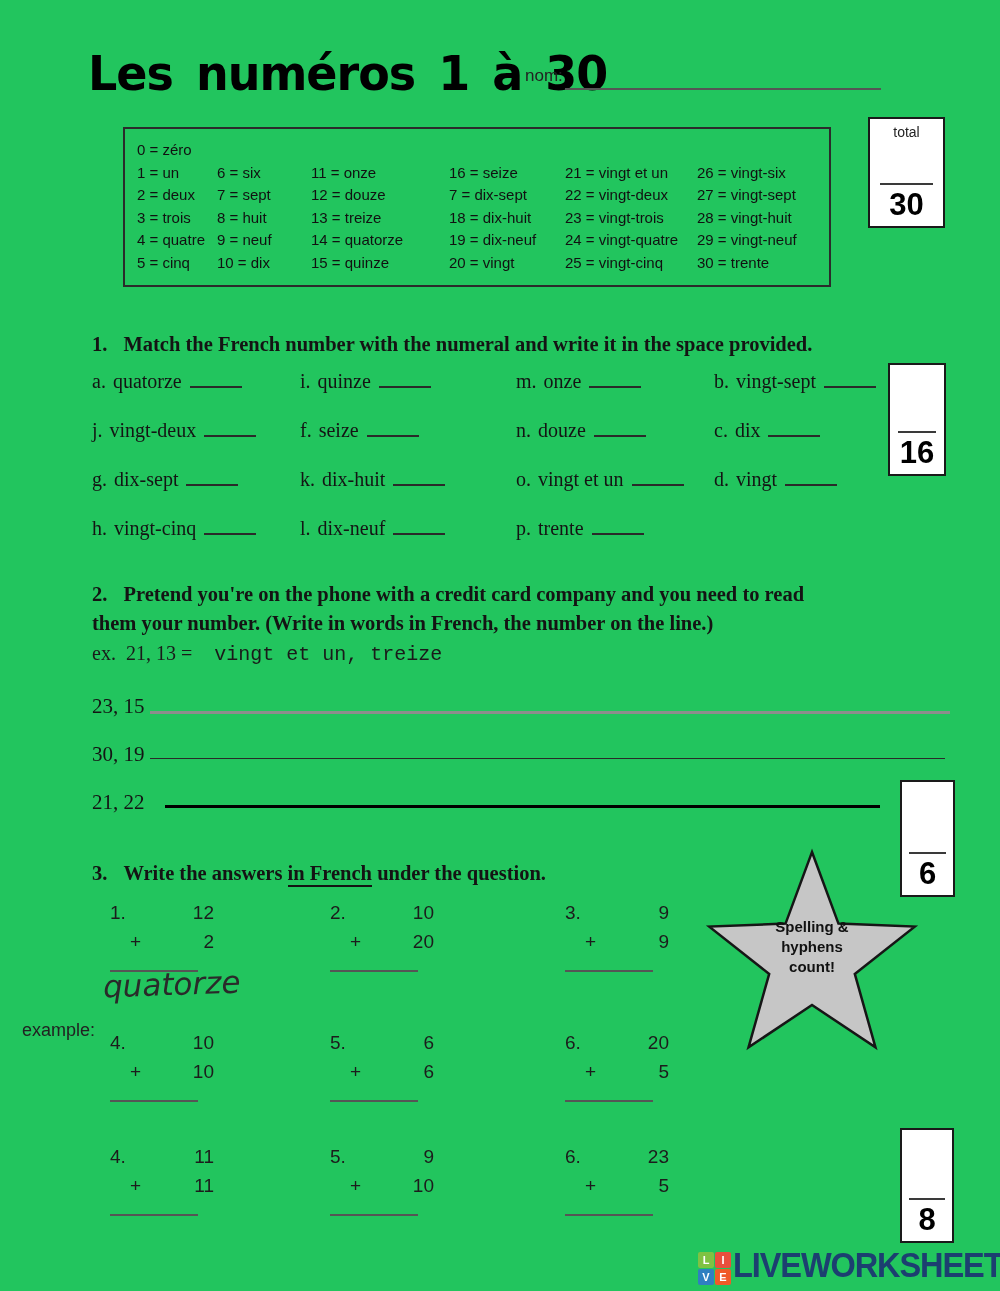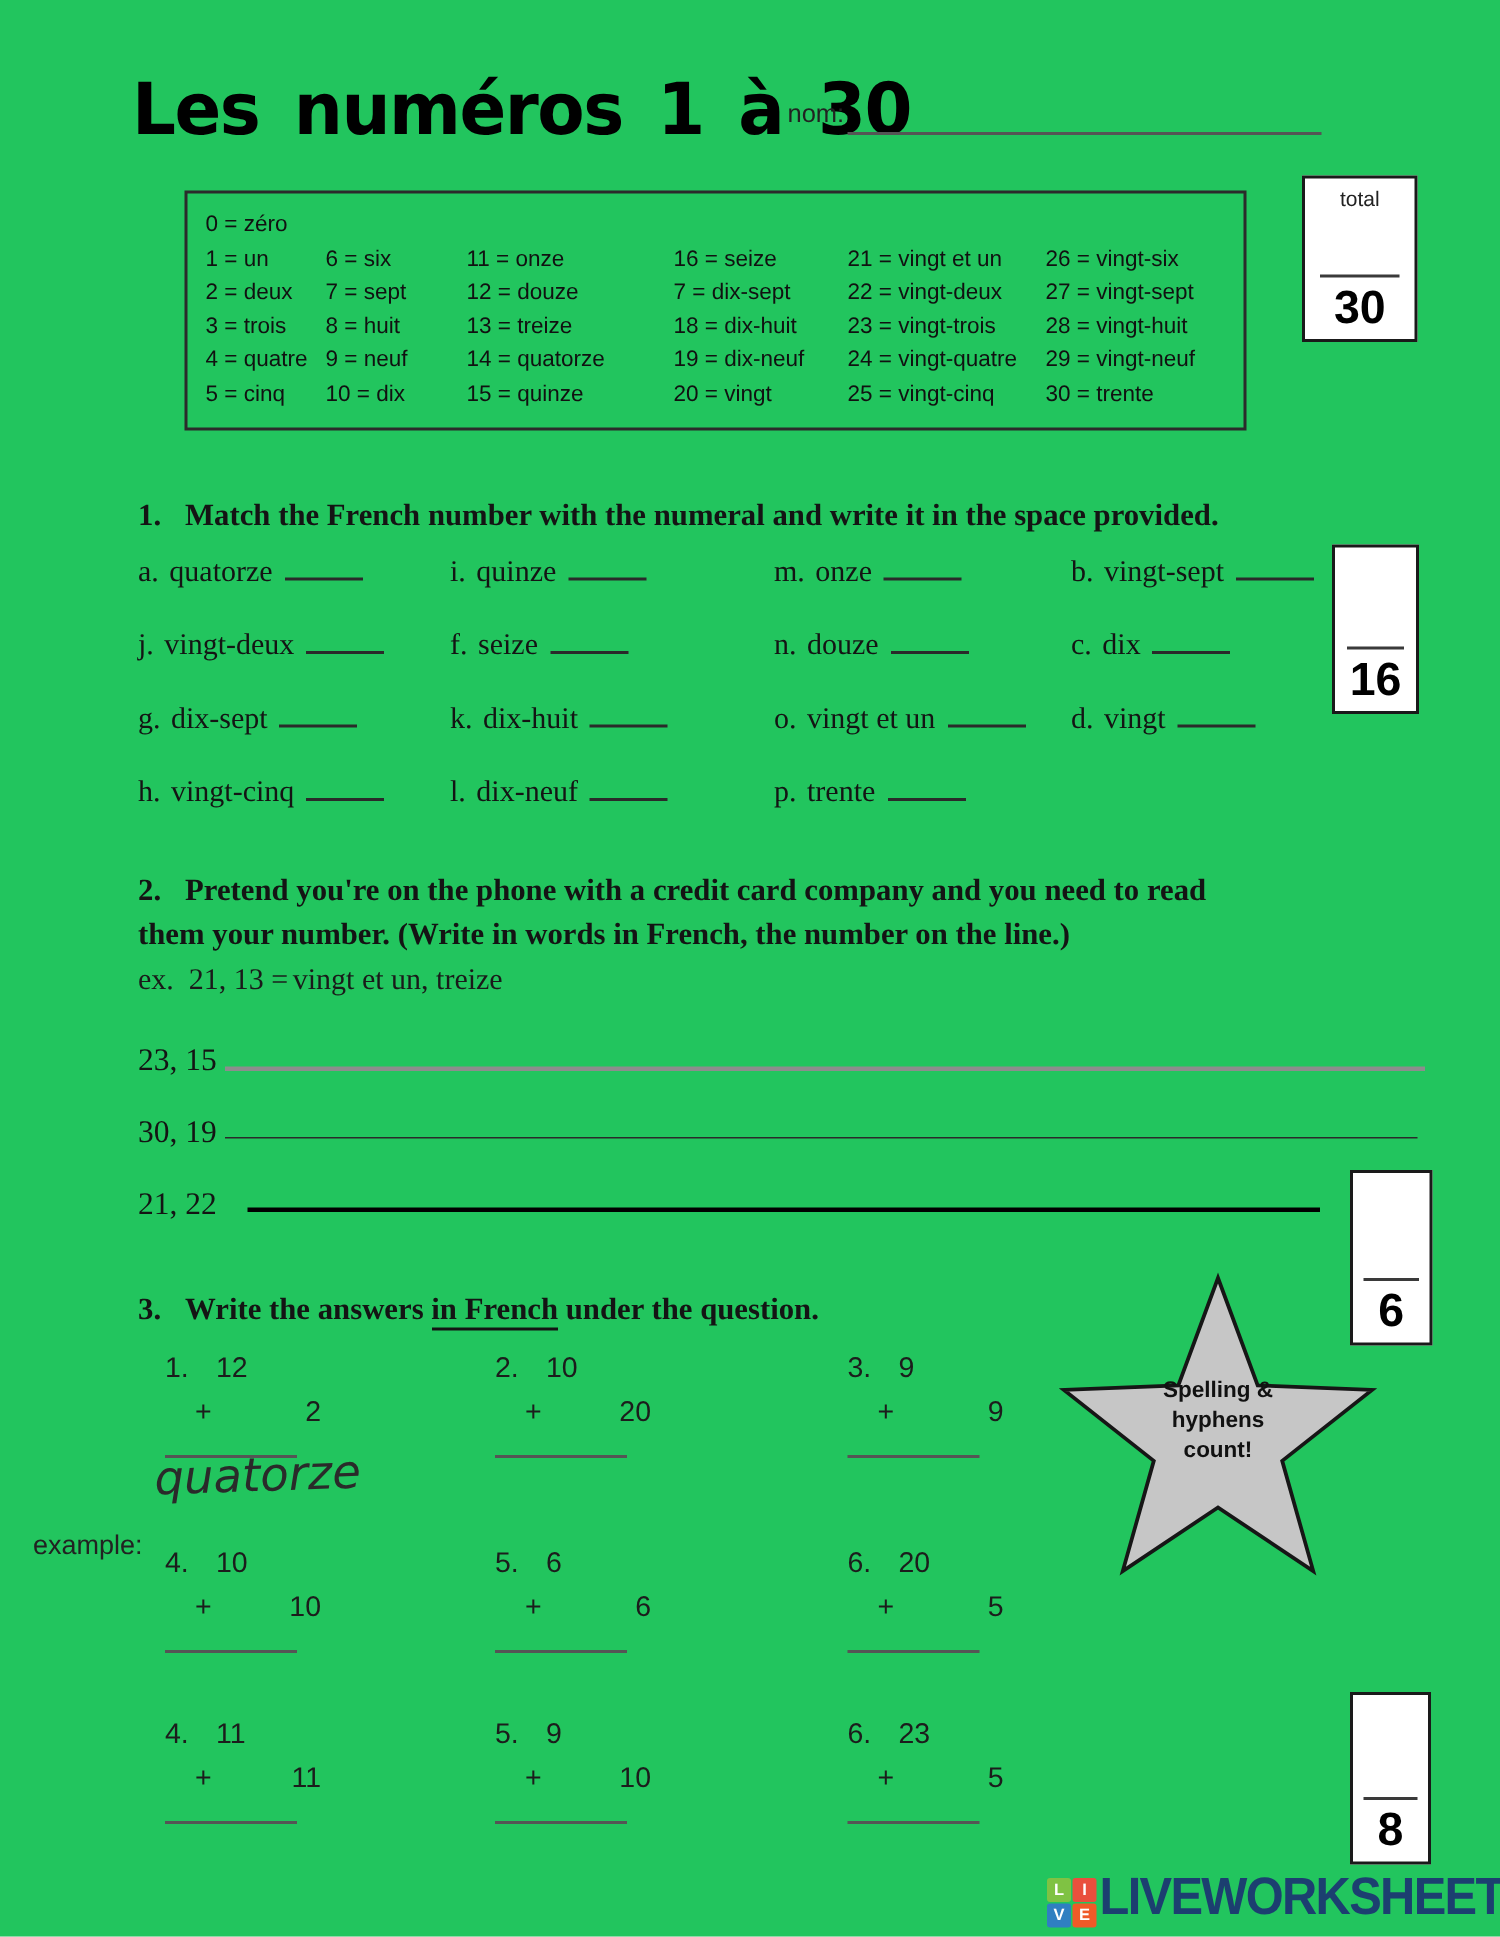--- a/index.html
+++ b/index.html
@@ -46,21 +46,21 @@
   .box-s3    { left:900px; top:1128px; width:54px; height:115px; }
 
   
   .heading { font-weight:bold; font-size:20.5px; color:#141414; }
   .heading .hnum { margin-right:16px; }
   .h1 { left:92px; top:333px; }
   .h2a { left:92px; top:583px; }
   .h2b { left:92px; top:612px; }
   .h2ex { left:92px; top:642px; font-size:20px; font-weight:normal; }
   .h2ex .exnums { margin-left:10px; }
-  .h2ex .exans  { margin-left:3px; }
+  .h2ex .exans  { margin-left:22px;font-family:Liberation Mono, monospace; }
   .h3 { left:92px; top:862px; }
   .uline { text-decoration:none; border-bottom:2px solid #141414; padding-bottom:1px; }
 
   
   .matchgrid {
     left:92px; top:370px; width:800px;
     display:grid; grid-template-columns:208px 216px 198px 1fr;
     grid-auto-rows:49px; font-size:20px; color:#141414;
   }
   .m-item { white-space:nowrap; }
@@ -75,21 +75,21 @@
   .p1l { left:92px; top:694px; } .p2l { left:92px; top:742px; } .p3l { left:92px; top:790px; }
   .wline { height:0; }
   .w1 { left:150px; top:711px; width:800px; border-bottom:3px solid #8d8d8d; }
   .w2 { left:150px; top:758px; width:795px; border-bottom:1.5px solid #2a2a2a; }
   .w3 { left:165px; top:805px; width:715px; border-bottom:3px solid #000; }
 
   
   .prob { width:115px; font-family:"Liberation Sans", sans-serif; font-size:19px; color:#1c1c1c; }
   .prob .r1 { display:flex; }
   .prob .num { width:34px; }
-  .prob .val { width:70px; }
+  .prob .val { width:70px; text-align:right; }
   .prob .r2 { display:flex; margin-top:7px; padding-left:20px; }
   .prob .plus { width:14px; }
   .prob .val2 { width:70px; text-align:right; }
   .ansline { margin-top:17px; width:88px; border-top:2px solid #555; }
   .pr1c1 { left:110px; top:902px; } .pr1c2 { left:330px; top:902px; } .pr1c3 { left:565px; top:902px; }
   .pr2c1 { left:110px; top:1032px; } .pr2c2 { left:330px; top:1032px; } .pr2c3 { left:565px; top:1032px; }
   .pr3c1 { left:110px; top:1146px; } .pr3c2 { left:330px; top:1146px; } .pr3c3 { left:565px; top:1146px; }
 
   .example-label { left:22px; top:984px; font-family:"Liberation Sans", sans-serif; font-size:18px; color:#222;margin-top:36px; }
   .example-hand {

